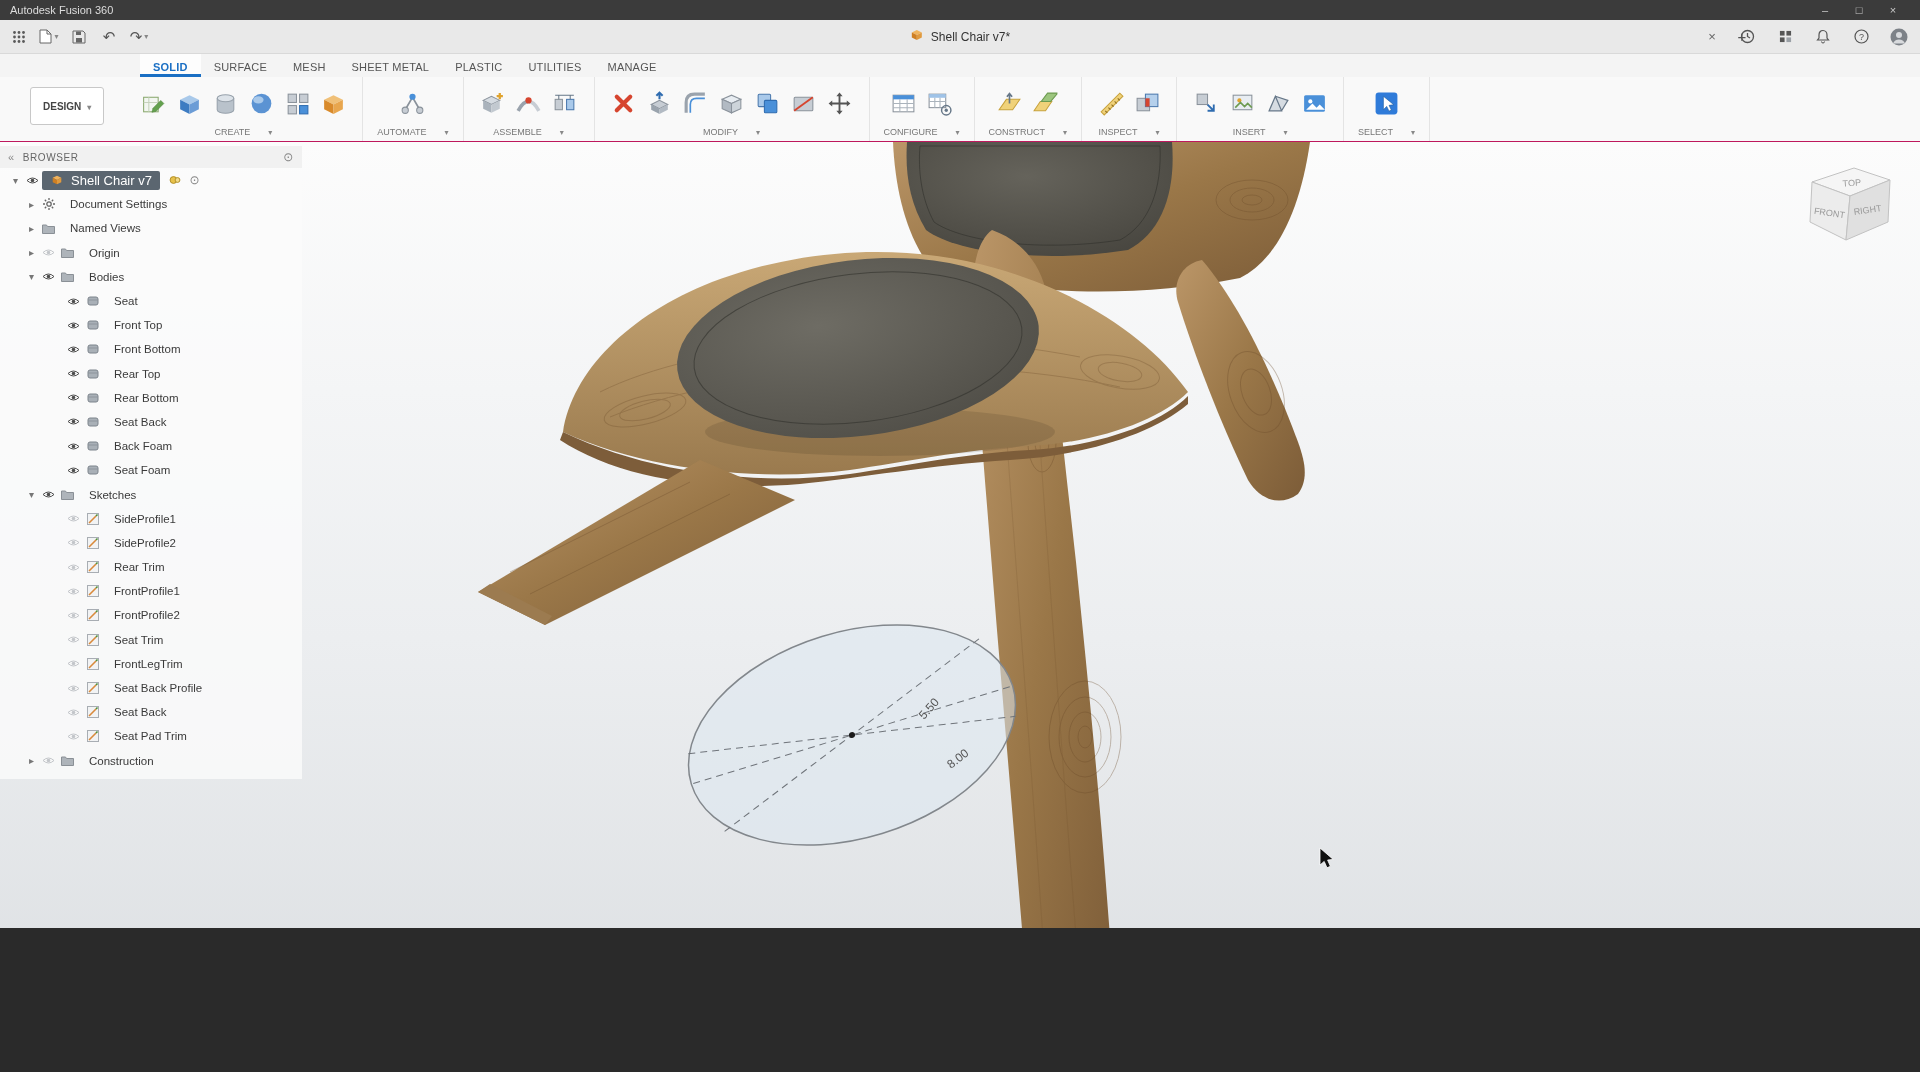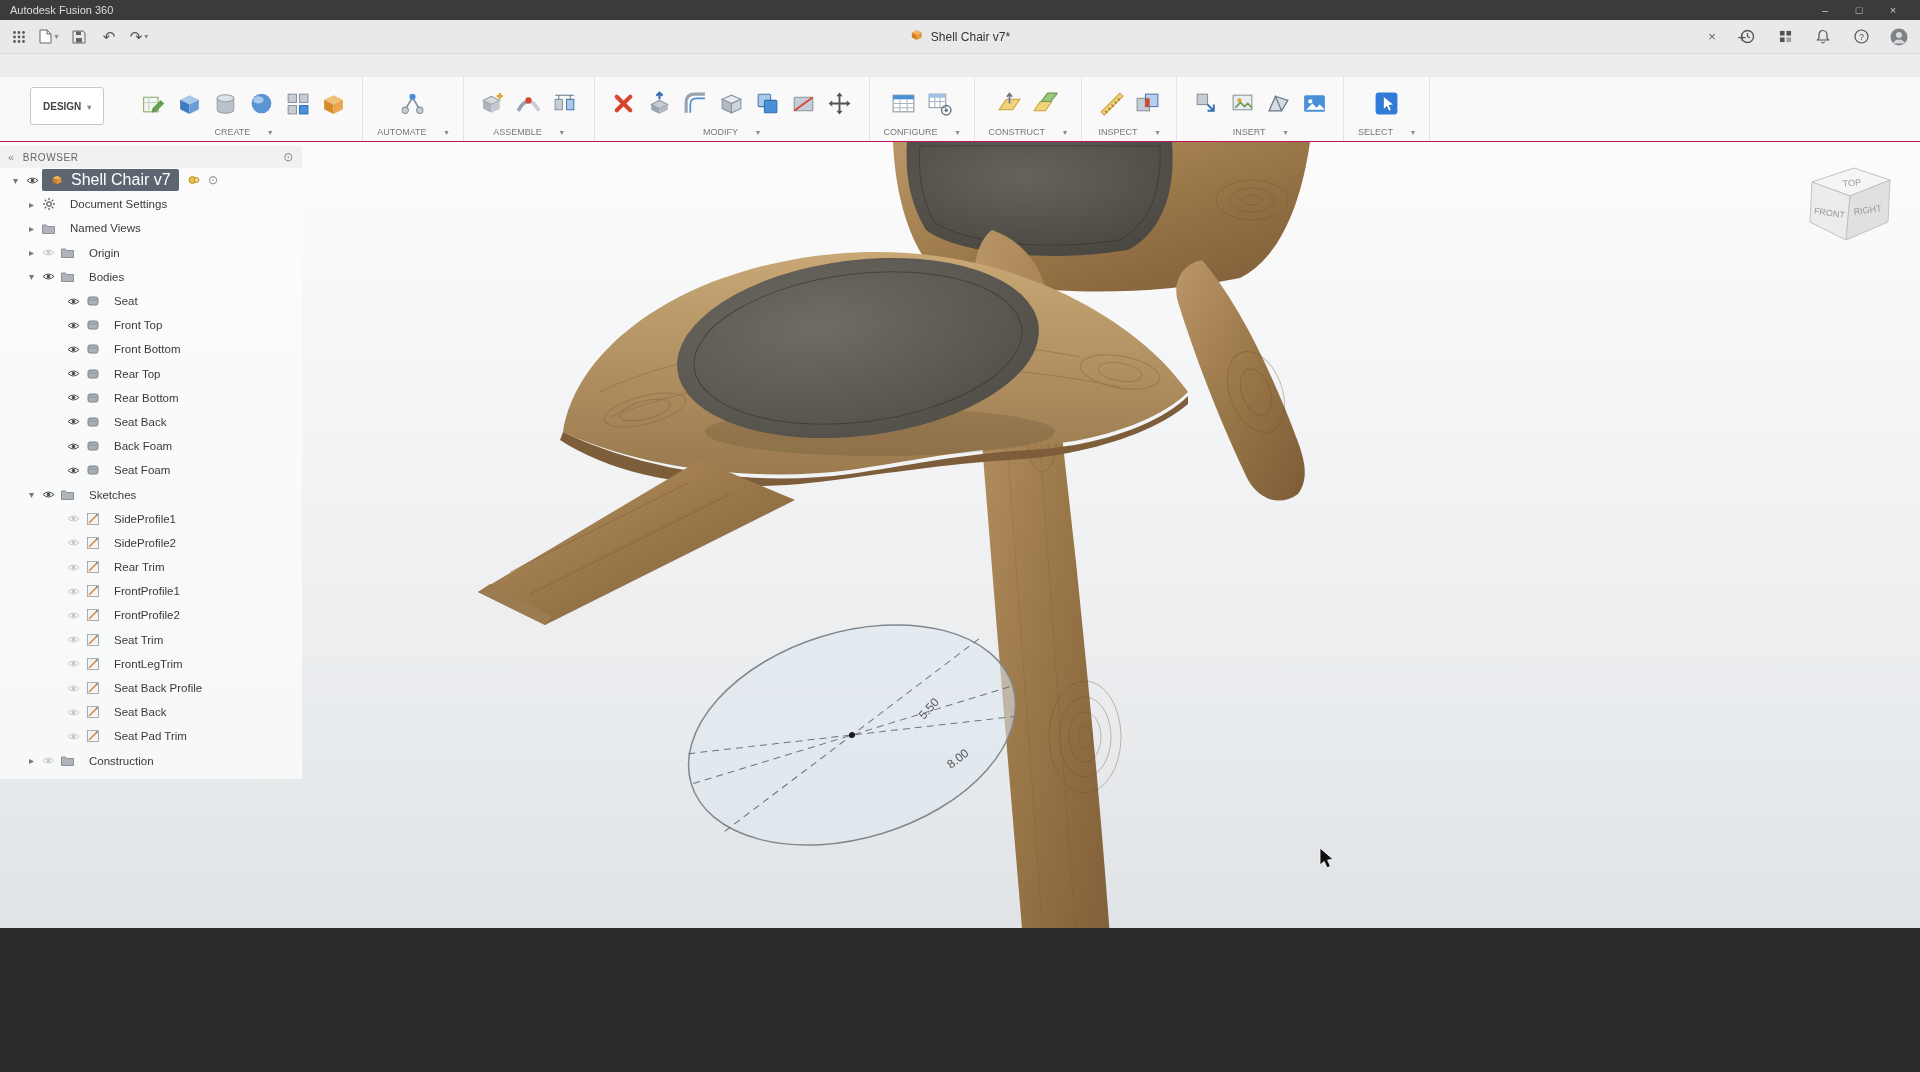--- a/index.html
+++ b/index.html
@@ -63,21 +63,21 @@
   .trow{display:flex;align-items:center;height:24.2px;font-size:11.5px;color:#3a3a3a;white-space:nowrap;}
   .trow .arrow{width:15px;text-align:center;color:#777;font-size:10px;flex:none;}
   .trow .eye{width:19px;flex:none;display:flex;justify-content:center;align-items:center;}
   .eye.on{color:#4d4d4d}.eye.dim{color:#c3c6ca}
   .nicon{width:19px;flex:none;display:flex;justify-content:center;align-items:center;}
   .nlabel{margin-left:12px;}
   .trow.root{padding-left:8px;}
   .trow.lvl1{padding-left:24px;}
   .trow.lvl2{padding-left:64px;}
   .rootchip{display:inline-flex;align-items:center;gap:5px;background:#5b6670;color:#fff;
-            border-radius:2px;padding:2px 8px 2px 5px;font-size:16px;margin-right:6px;}
+            border-radius:2px;padding:2px 8px 2px 5px;font-size:13px;margin-right:6px;}
 
   
   #comments{position:absolute;left:2px;bottom:8px;width:283px;height:24px;background:rgba(233,233,233,0.92);
             border:1px solid #dcdcdc;border-radius:3px;display:flex;align-items:center;padding:0 9px;
             font-size:10px;color:#777;letter-spacing:.6px;box-sizing:border-box;}
   #comments .sp{flex:1}
   #navbar{position:absolute;left:50%;transform:translateX(-50%);bottom:6px;display:flex;align-items:center;gap:4px;}
   .nav{height:24px;display:flex;align-items:center;justify-content:center;color:#555;padding:0 3px;gap:2px;}
   .nav .mc{font-size:8px;color:#888;}
 
@@ -195,20 +195,29 @@
         <div class="aicon">
           <svg width="18" height="18" viewBox="0 0 18 18">
             <circle cx="9" cy="9" r="8.5" fill="#7d8288"></circle>
             <circle cx="9" cy="7" r="3" fill="#d8dadd"></circle>
             <path d="M3 15.5 a6.5 6.5 0 0 1 12 0z" fill="#d8dadd"></path>
           </svg>
         </div>
       </div>
   </div>
 
+  <div id="ribbontabs">
+      <div class="rtab active">SOLID</div>
+      <div class="rtab">SURFACE</div>
+      <div class="rtab">MESH</div>
+      <div class="rtab">SHEET METAL</div>
+      <div class="rtab">PLASTIC</div>
+      <div class="rtab">UTILITIES</div>
+      <div class="rtab">MANAGE</div>
+    </div>
 
   <div id="toolbar">
     <div class="design-btn">
       <span>DESIGN</span>
         <span class="caret"></span>
     </div>
     <div id="toolbar-groups">
         <div class="tgroup">
           <div class="ticons">
             <div class="tbtn">

